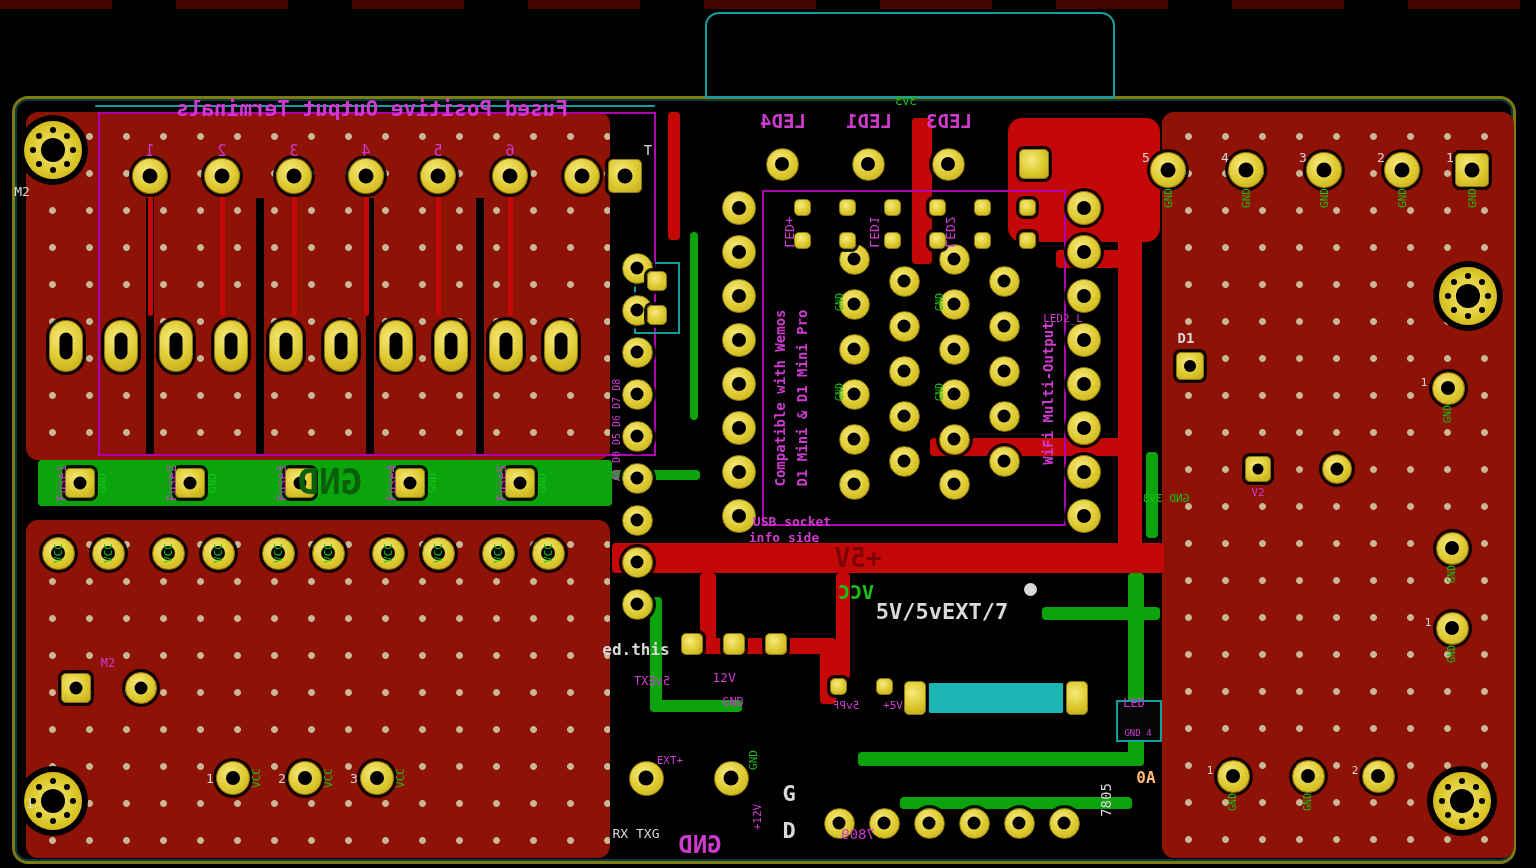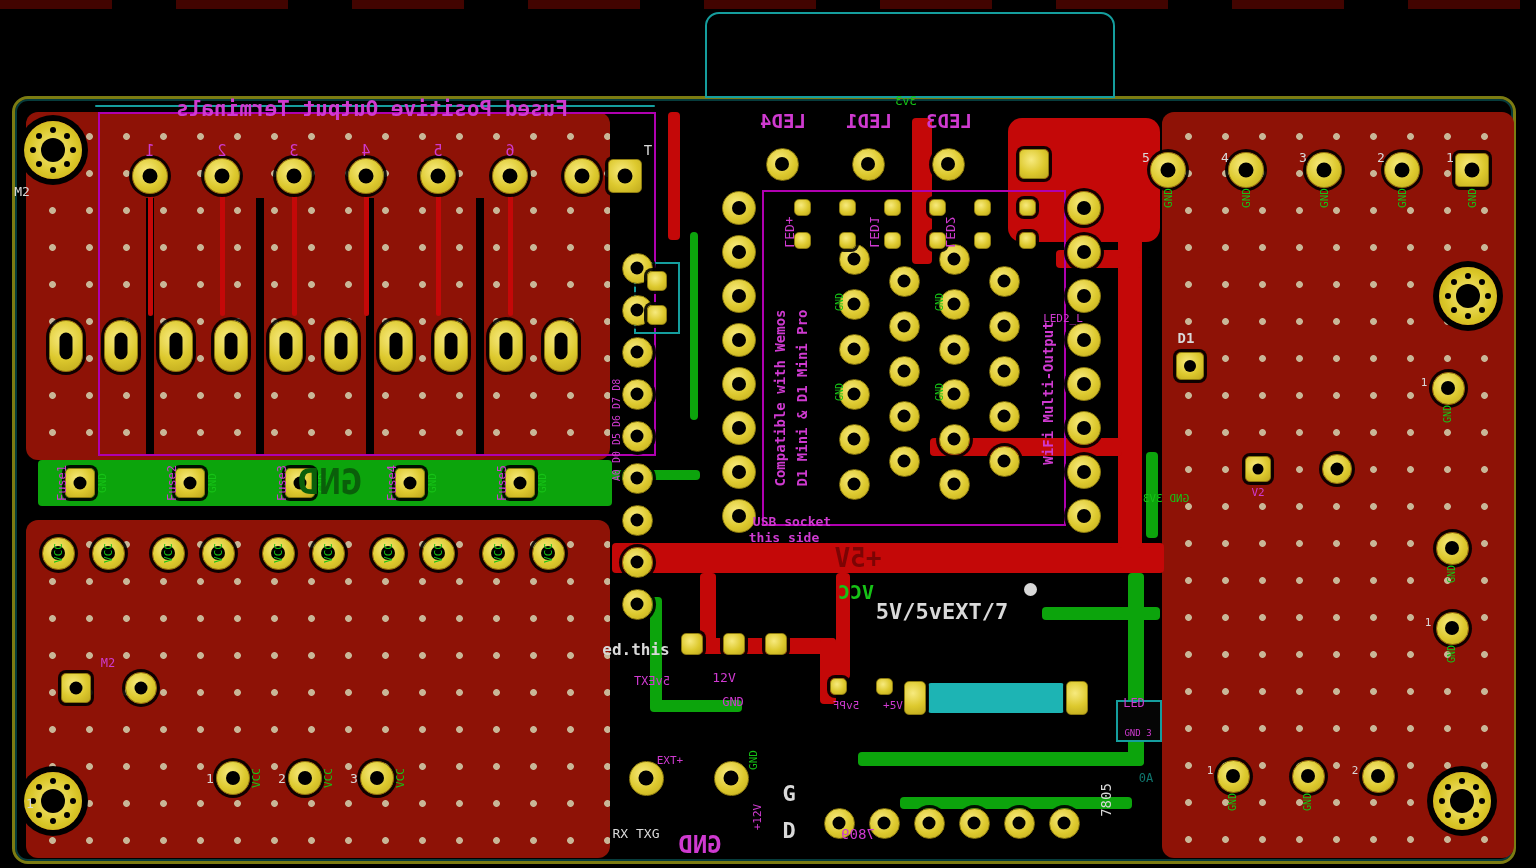--- a/index.html
+++ b/index.html
@@ -518,21 +518,21 @@
       <div class="lbl" style="left: 783px; top: 121px; color: rgb(207, 58, 208); font-size: 19px; font-weight: 700; transform: translate(-50%, -50%) rotate(0deg) scaleX(-1);">LED4</div>
       <div class="lbl" style="left: 869px; top: 121px; color: rgb(207, 58, 208); font-size: 19px; font-weight: 700; transform: translate(-50%, -50%) rotate(0deg) scaleX(-1);">LED1</div>
       <div class="lbl" style="left: 949px; top: 121px; color: rgb(207, 58, 208); font-size: 19px; font-weight: 700; transform: translate(-50%, -50%) rotate(0deg) scaleX(-1);">LED3</div>
       <div class="lbl" style="left: 906px; top: 101px; color: rgb(22, 195, 22); font-size: 12px; font-weight: 400; transform: translate(-50%, -50%) rotate(0deg) scaleX(-1);">3v3</div>
       <div class="lbl" style="left: 789px; top: 232px; color: rgb(207, 58, 208); font-size: 13px; font-weight: 400; transform: translate(-50%, -50%) rotate(90deg) scaleX(-1);">LED+</div>
       <div class="lbl" style="left: 874px; top: 232px; color: rgb(207, 58, 208); font-size: 13px; font-weight: 400; transform: translate(-50%, -50%) rotate(90deg) scaleX(-1);">LED1</div>
       <div class="lbl" style="left: 950px; top: 232px; color: rgb(207, 58, 208); font-size: 13px; font-weight: 400; transform: translate(-50%, -50%) rotate(90deg) scaleX(-1);">LED2</div>
       <div class="lbl" style="left: 780px; top: 398px; color: rgb(207, 58, 208); font-size: 14px; font-weight: 700; transform: translate(-50%, -50%) rotate(-90deg);">Compatible with Wemos</div>
       <div class="lbl" style="left: 802px; top: 398px; color: rgb(207, 58, 208); font-size: 14px; font-weight: 700; transform: translate(-50%, -50%) rotate(-90deg);">D1 Mini &amp; D1 Mini Pro</div>
       <div class="lbl" style="left: 792px; top: 521px; color: rgb(207, 58, 208); font-size: 13px; font-weight: 700; transform: translate(-50%, -50%) rotate(0deg);">USB socket</div>
-      <div class="lbl" style="left: 784px; top: 537px; color: rgb(207, 58, 208); font-size: 13px; font-weight: 700; transform: translate(-50%, -50%) rotate(0deg);">this side</div>
+      <div class="lbl" style="left: 784px; top: 537px; color: rgb(207, 58, 208); font-size: 13px; font-weight: 700; transform: translate(-50%, -50%) rotate(0deg);">info side</div>
       <div class="lbl" style="left: 617px; top: 430px; color: rgb(207, 58, 208); font-size: 10px; font-weight: 400; transform: translate(-50%, -50%) rotate(-90deg);">A0 D0 D5 D6 D7 D8</div>
       <div class="lbl" style="left: 1048px; top: 393px; color: rgb(207, 58, 208); font-size: 14px; font-weight: 700; transform: translate(-50%, -50%) rotate(-90deg);">WiFi Multi-Output</div>
       <div class="lbl" style="left: 1063px; top: 318px; color: rgb(207, 58, 208); font-size: 11px; font-weight: 400; transform: translate(-50%, -50%) rotate(0deg);">LED2_L</div>
       <div class="lbl" style="left: 840px; top: 302px; color: rgb(22, 195, 22); font-size: 10px; font-weight: 400; transform: translate(-50%, -50%) rotate(-90deg);">GND</div>
       <div class="lbl" style="left: 840px; top: 392px; color: rgb(22, 195, 22); font-size: 10px; font-weight: 400; transform: translate(-50%, -50%) rotate(-90deg);">GND</div>
       <div class="lbl" style="left: 940px; top: 302px; color: rgb(22, 195, 22); font-size: 10px; font-weight: 400; transform: translate(-50%, -50%) rotate(-90deg);">GND</div>
       <div class="lbl" style="left: 940px; top: 392px; color: rgb(22, 195, 22); font-size: 10px; font-weight: 400; transform: translate(-50%, -50%) rotate(-90deg);">GND</div>
       <div class="lbl" style="left: 858px; top: 558px; color: rgb(124, 4, 4); font-size: 26px; font-weight: 700; transform: translate(-50%, -50%) rotate(0deg) scaleX(-1);">+5V</div>
       <div class="lbl" style="left: 856px; top: 592px; color: rgb(22, 195, 22); font-size: 20px; font-weight: 700; transform: translate(-50%, -50%) rotate(0deg) scaleX(-1);">VCC</div>
       <div class="lbl" style="left: 942px; top: 612px; color: rgb(217, 217, 217); font-size: 22px; font-weight: 700; transform: translate(-50%, -50%) rotate(0deg);">5V/5vEXT/7</div>
@@ -563,20 +563,20 @@
       <div class="lbl" style="left: 1402px; top: 198px; color: rgb(22, 195, 22); font-size: 11px; font-weight: 400; transform: translate(-50%, -50%) rotate(-90deg);">GND</div>
       <div class="lbl" style="left: 1472px; top: 198px; color: rgb(22, 195, 22); font-size: 11px; font-weight: 400; transform: translate(-50%, -50%) rotate(-90deg);">GND</div>
       <div class="lbl" style="left: 1186px; top: 338px; color: rgb(217, 217, 217); font-size: 14px; font-weight: 700; transform: translate(-50%, -50%) rotate(0deg);">D1</div>
       <div class="lbl" style="left: 1258px; top: 492px; color: rgb(207, 58, 208); font-size: 11px; font-weight: 400; transform: translate(-50%, -50%) rotate(0deg);">V2</div>
       <div class="lbl" style="left: 1424px; top: 382px; color: rgb(217, 217, 217); font-size: 11px; font-weight: 400; transform: translate(-50%, -50%) rotate(0deg);">1</div>
       <div class="lbl" style="left: 1448px; top: 414px; color: rgb(22, 195, 22); font-size: 10px; font-weight: 400; transform: translate(-50%, -50%) rotate(-90deg);">GND</div>
       <div class="lbl" style="left: 1452px; top: 574px; color: rgb(22, 195, 22); font-size: 10px; font-weight: 400; transform: translate(-50%, -50%) rotate(-90deg);">GND</div>
       <div class="lbl" style="left: 1428px; top: 622px; color: rgb(217, 217, 217); font-size: 11px; font-weight: 400; transform: translate(-50%, -50%) rotate(0deg);">1</div>
       <div class="lbl" style="left: 1452px; top: 654px; color: rgb(22, 195, 22); font-size: 10px; font-weight: 400; transform: translate(-50%, -50%) rotate(-90deg);">GND</div>
       <div class="lbl" style="left: 1134px; top: 703px; color: rgb(207, 58, 208); font-size: 12px; font-weight: 400; transform: translate(-50%, -50%) rotate(0deg);">LED</div>
-      <div class="lbl" style="left: 1138px; top: 733px; color: rgb(207, 58, 208); font-size: 9px; font-weight: 400; transform: translate(-50%, -50%) rotate(0deg);">GND 3</div>
-      <div class="lbl" style="left: 1146px; top: 778px; color: #0f766e; font-size: 12px; font-weight: 400; transform: translate(-50%, -50%) rotate(0deg);">0A</div>
+      <div class="lbl" style="left: 1138px; top: 733px; color: rgb(207, 58, 208); font-size: 9px; font-weight: 400; transform: translate(-50%, -50%) rotate(0deg);">GND 4</div>
+      <div class="lbl" style="left: 1146px; top: 778px; color: #fdba74; font-size: 16px; font-weight: 700; transform: translate(-50%, -50%) rotate(0deg);">0A</div>
       <div class="lbl" style="left: 1210px; top: 770px; color: rgb(217, 217, 217); font-size: 11px; font-weight: 400; transform: translate(-50%, -50%) rotate(0deg);">1</div>
       <div class="lbl" style="left: 1233px; top: 802px; color: rgb(22, 195, 22); font-size: 10px; font-weight: 400; transform: translate(-50%, -50%) rotate(-90deg);">GND</div>
       <div class="lbl" style="left: 1308px; top: 802px; color: rgb(22, 195, 22); font-size: 10px; font-weight: 400; transform: translate(-50%, -50%) rotate(-90deg);">GND</div>
       <div class="lbl" style="left: 1355px; top: 770px; color: rgb(217, 217, 217); font-size: 11px; font-weight: 400; transform: translate(-50%, -50%) rotate(0deg);">2</div>
     </div>
 </div>
 
 </body></html>

